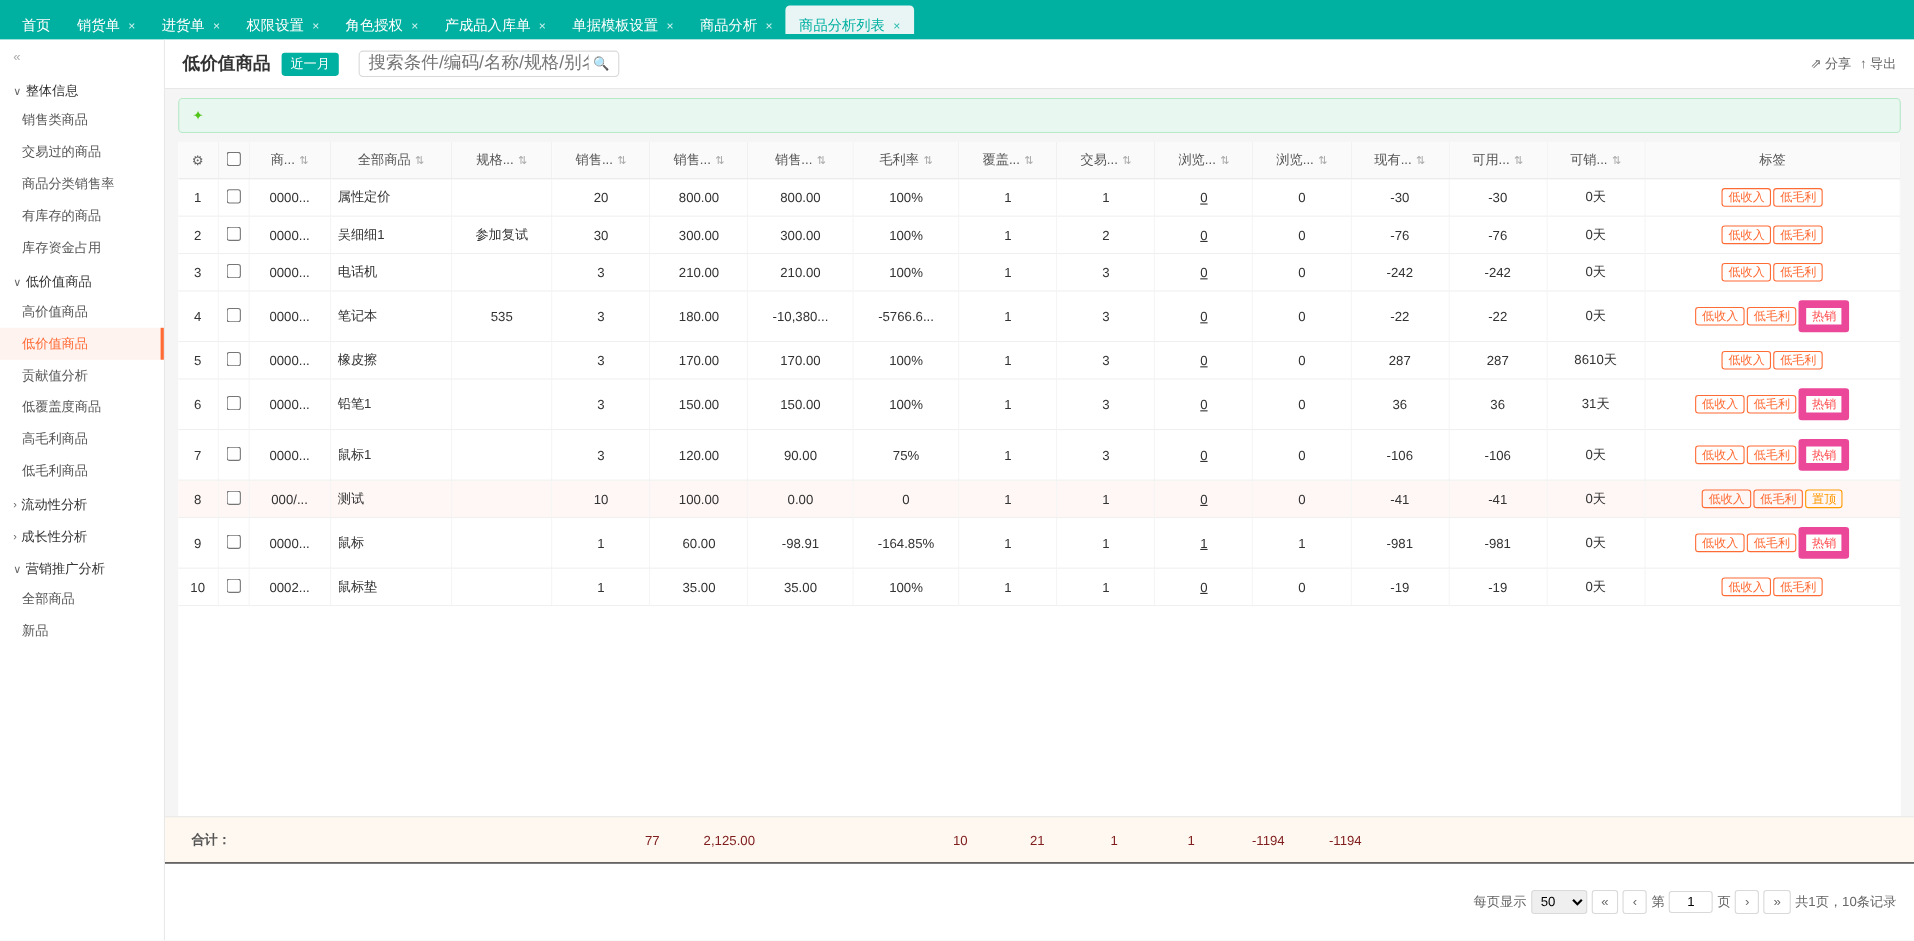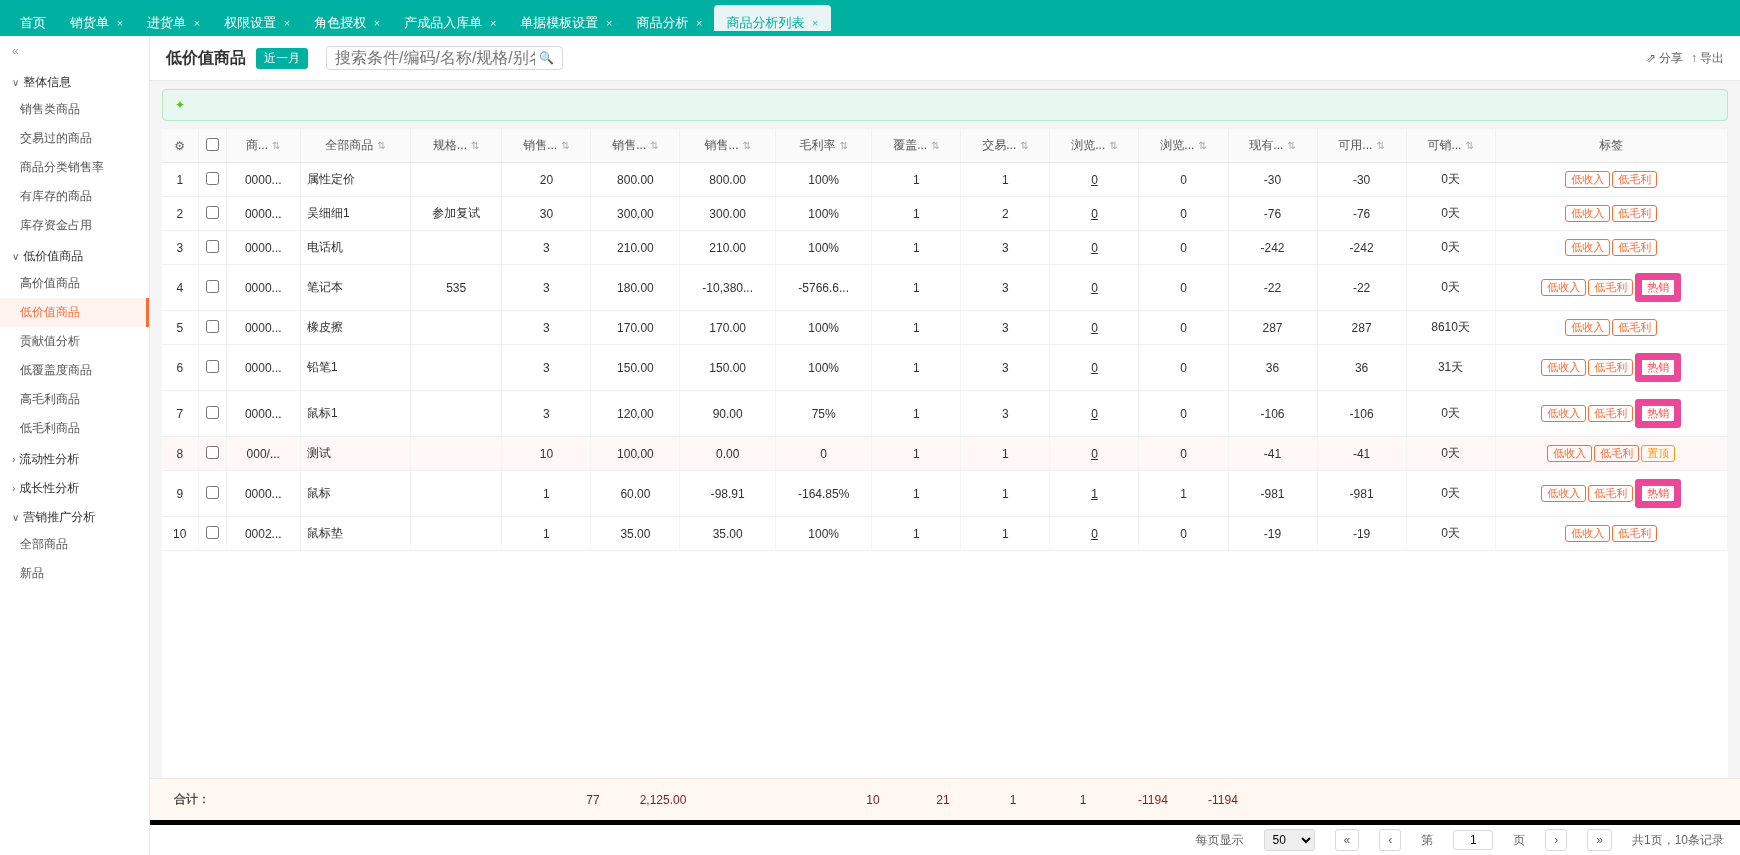--- a/index.html
+++ b/index.html
@@ -57,21 +57,21 @@
 
     .link-underline { text-decoration: underline; color: #333; }
 
     
     .table-footer { background: #fff8f0; border-top: 1px solid #e8e8e8; padding: 6px 12px; display: flex; align-items: center; }
     .footer-label { font-weight: bold; color: #555; margin-right: 16px; padding: 6px 12px; }
     .footer-cells { display: flex; flex: 1; }
     .footer-cell { padding: 6px 8px; min-width: 70px; text-align: center; color: #7f1d1d; }
 
     
-    .pagination-bar { background: #fff; border-top: 5px solid #000000; padding: 4px 16px; display: flex; justify-content: flex-end; align-items: center; gap: 20px; }
+    .pagination-bar { background: #fff; border-top: 1px solid #000000; padding: 24px 16px; display: flex; justify-content: flex-end; align-items: center; gap: 4px; }
     .page-size-label { color: #666; }
     .page-size-select { border: 1px solid #d9d9d9; border-radius: 3px; padding: 2px 4px; font-size: 12px; }
     .page-btn { border: 1px solid #d9d9d9; background: #fff; padding: 3px 8px; cursor: pointer; border-radius: 3px; color: #666; font-size: 12px; }
     .page-input { border: 1px solid #d9d9d9; border-radius: 3px; padding: 2px 6px; width: 40px; text-align: center; font-size: 12px; }
     .page-info { color: #666; font-size: 12px; }
 
     
     .table-container::-webkit-scrollbar { height: 6px; width: 6px; }
     .table-container::-webkit-scrollbar-thumb { background: #ccc; border-radius: 3px; }
 

